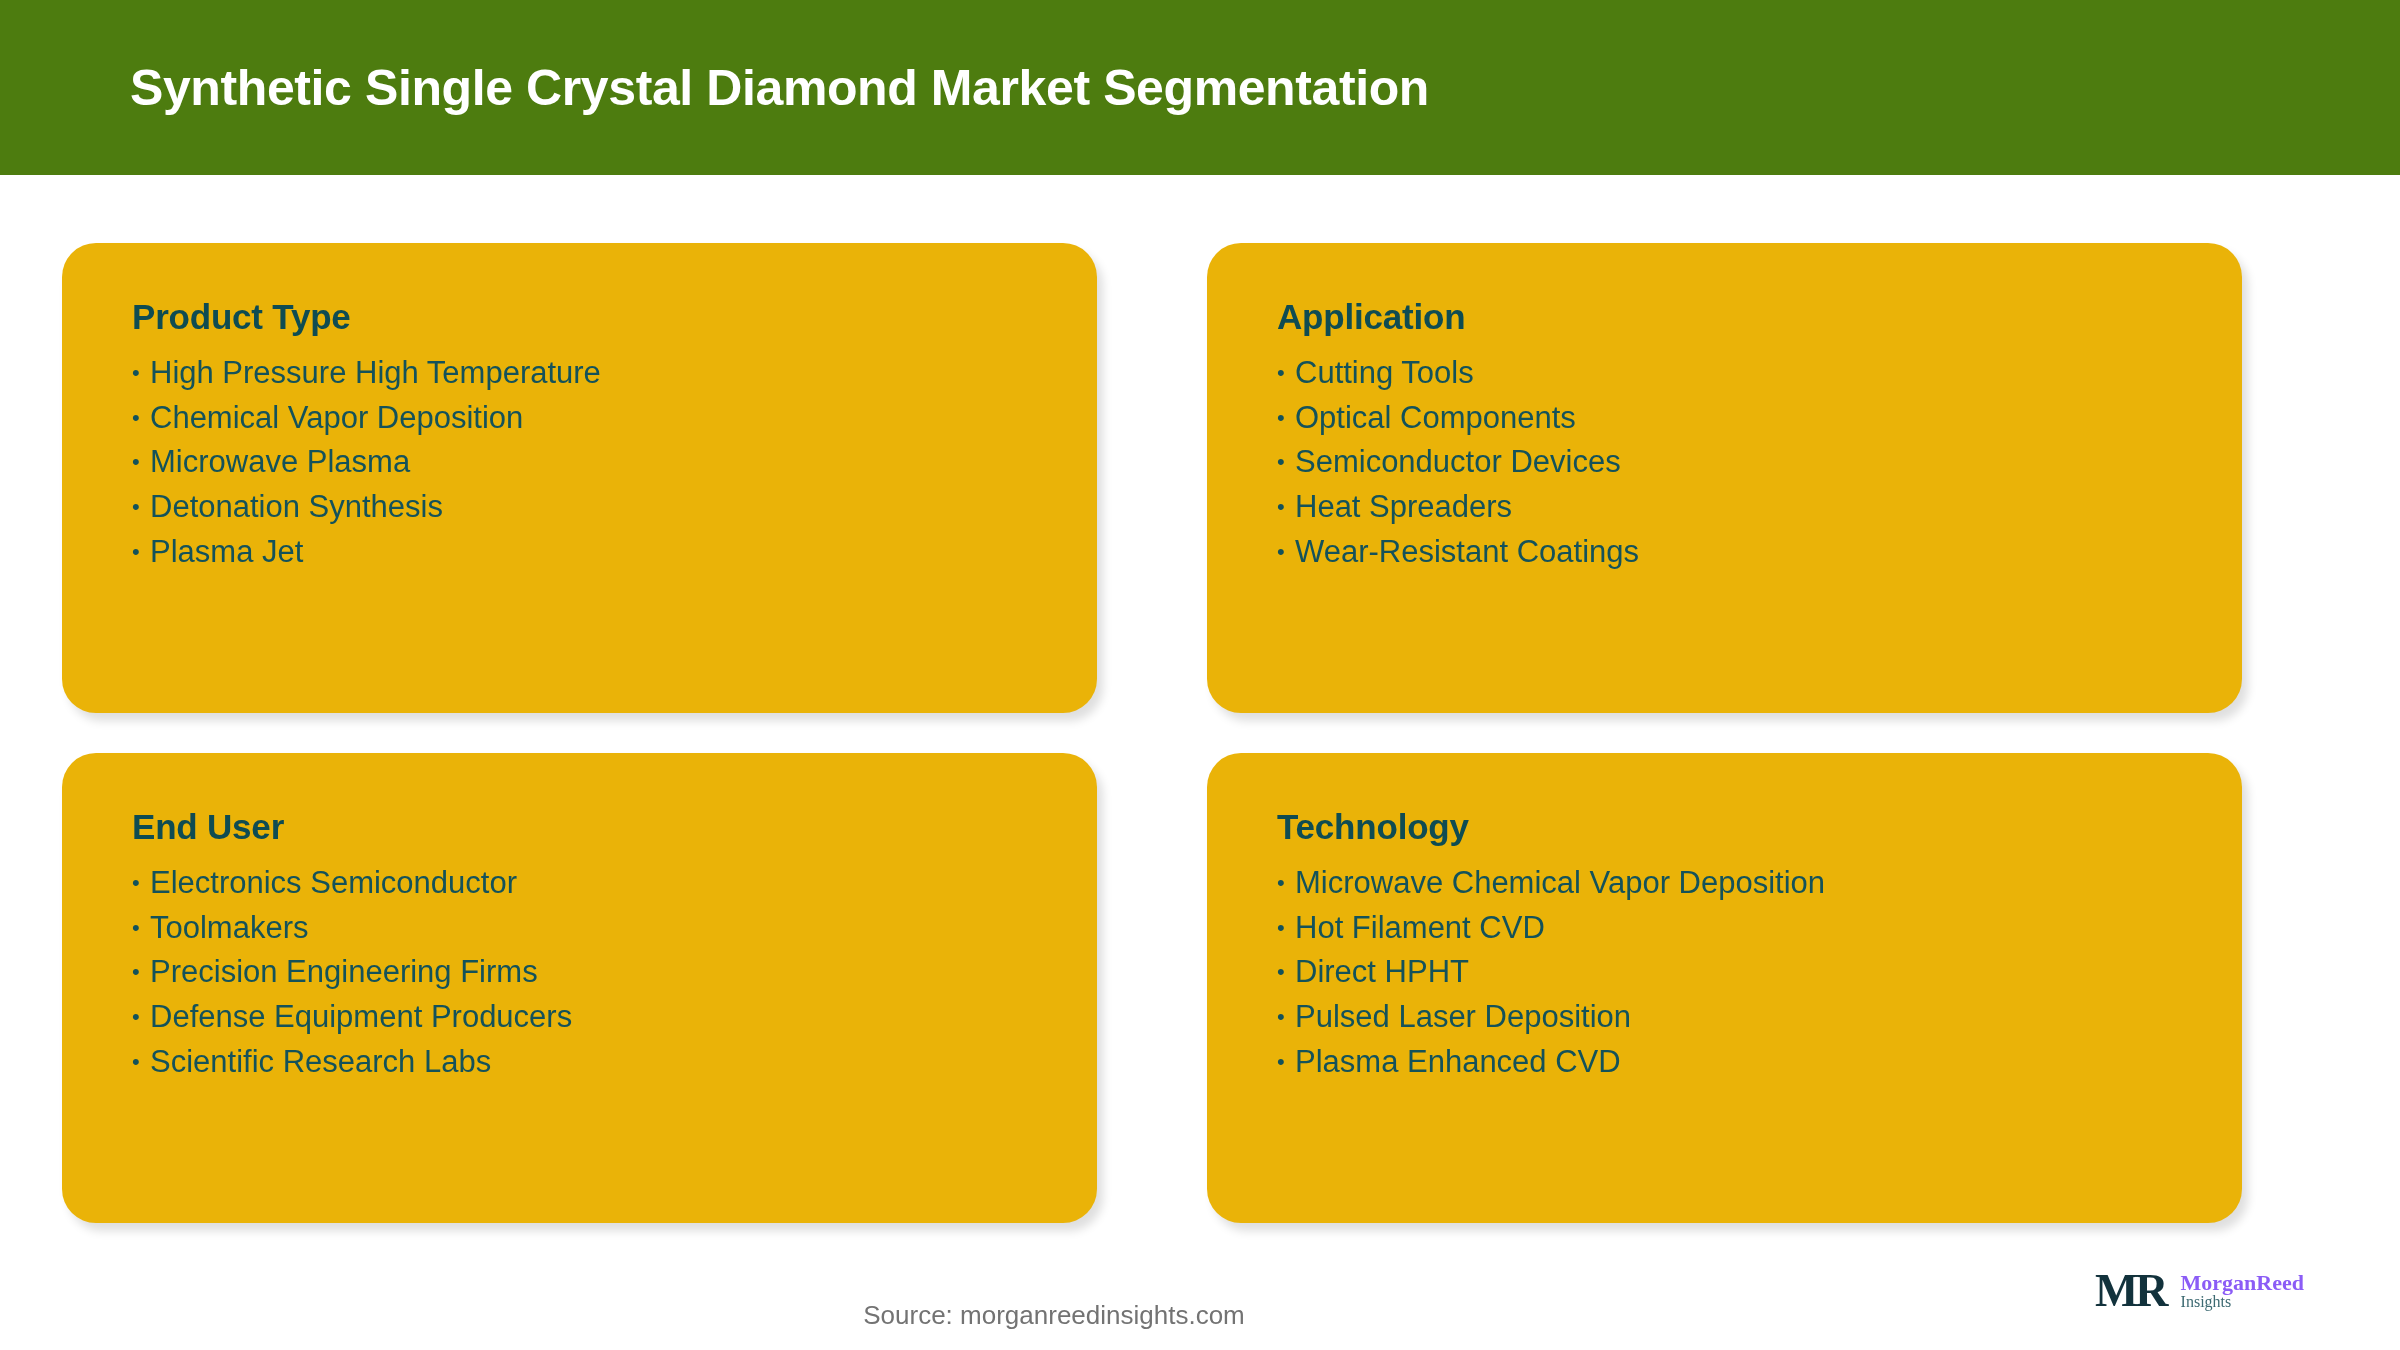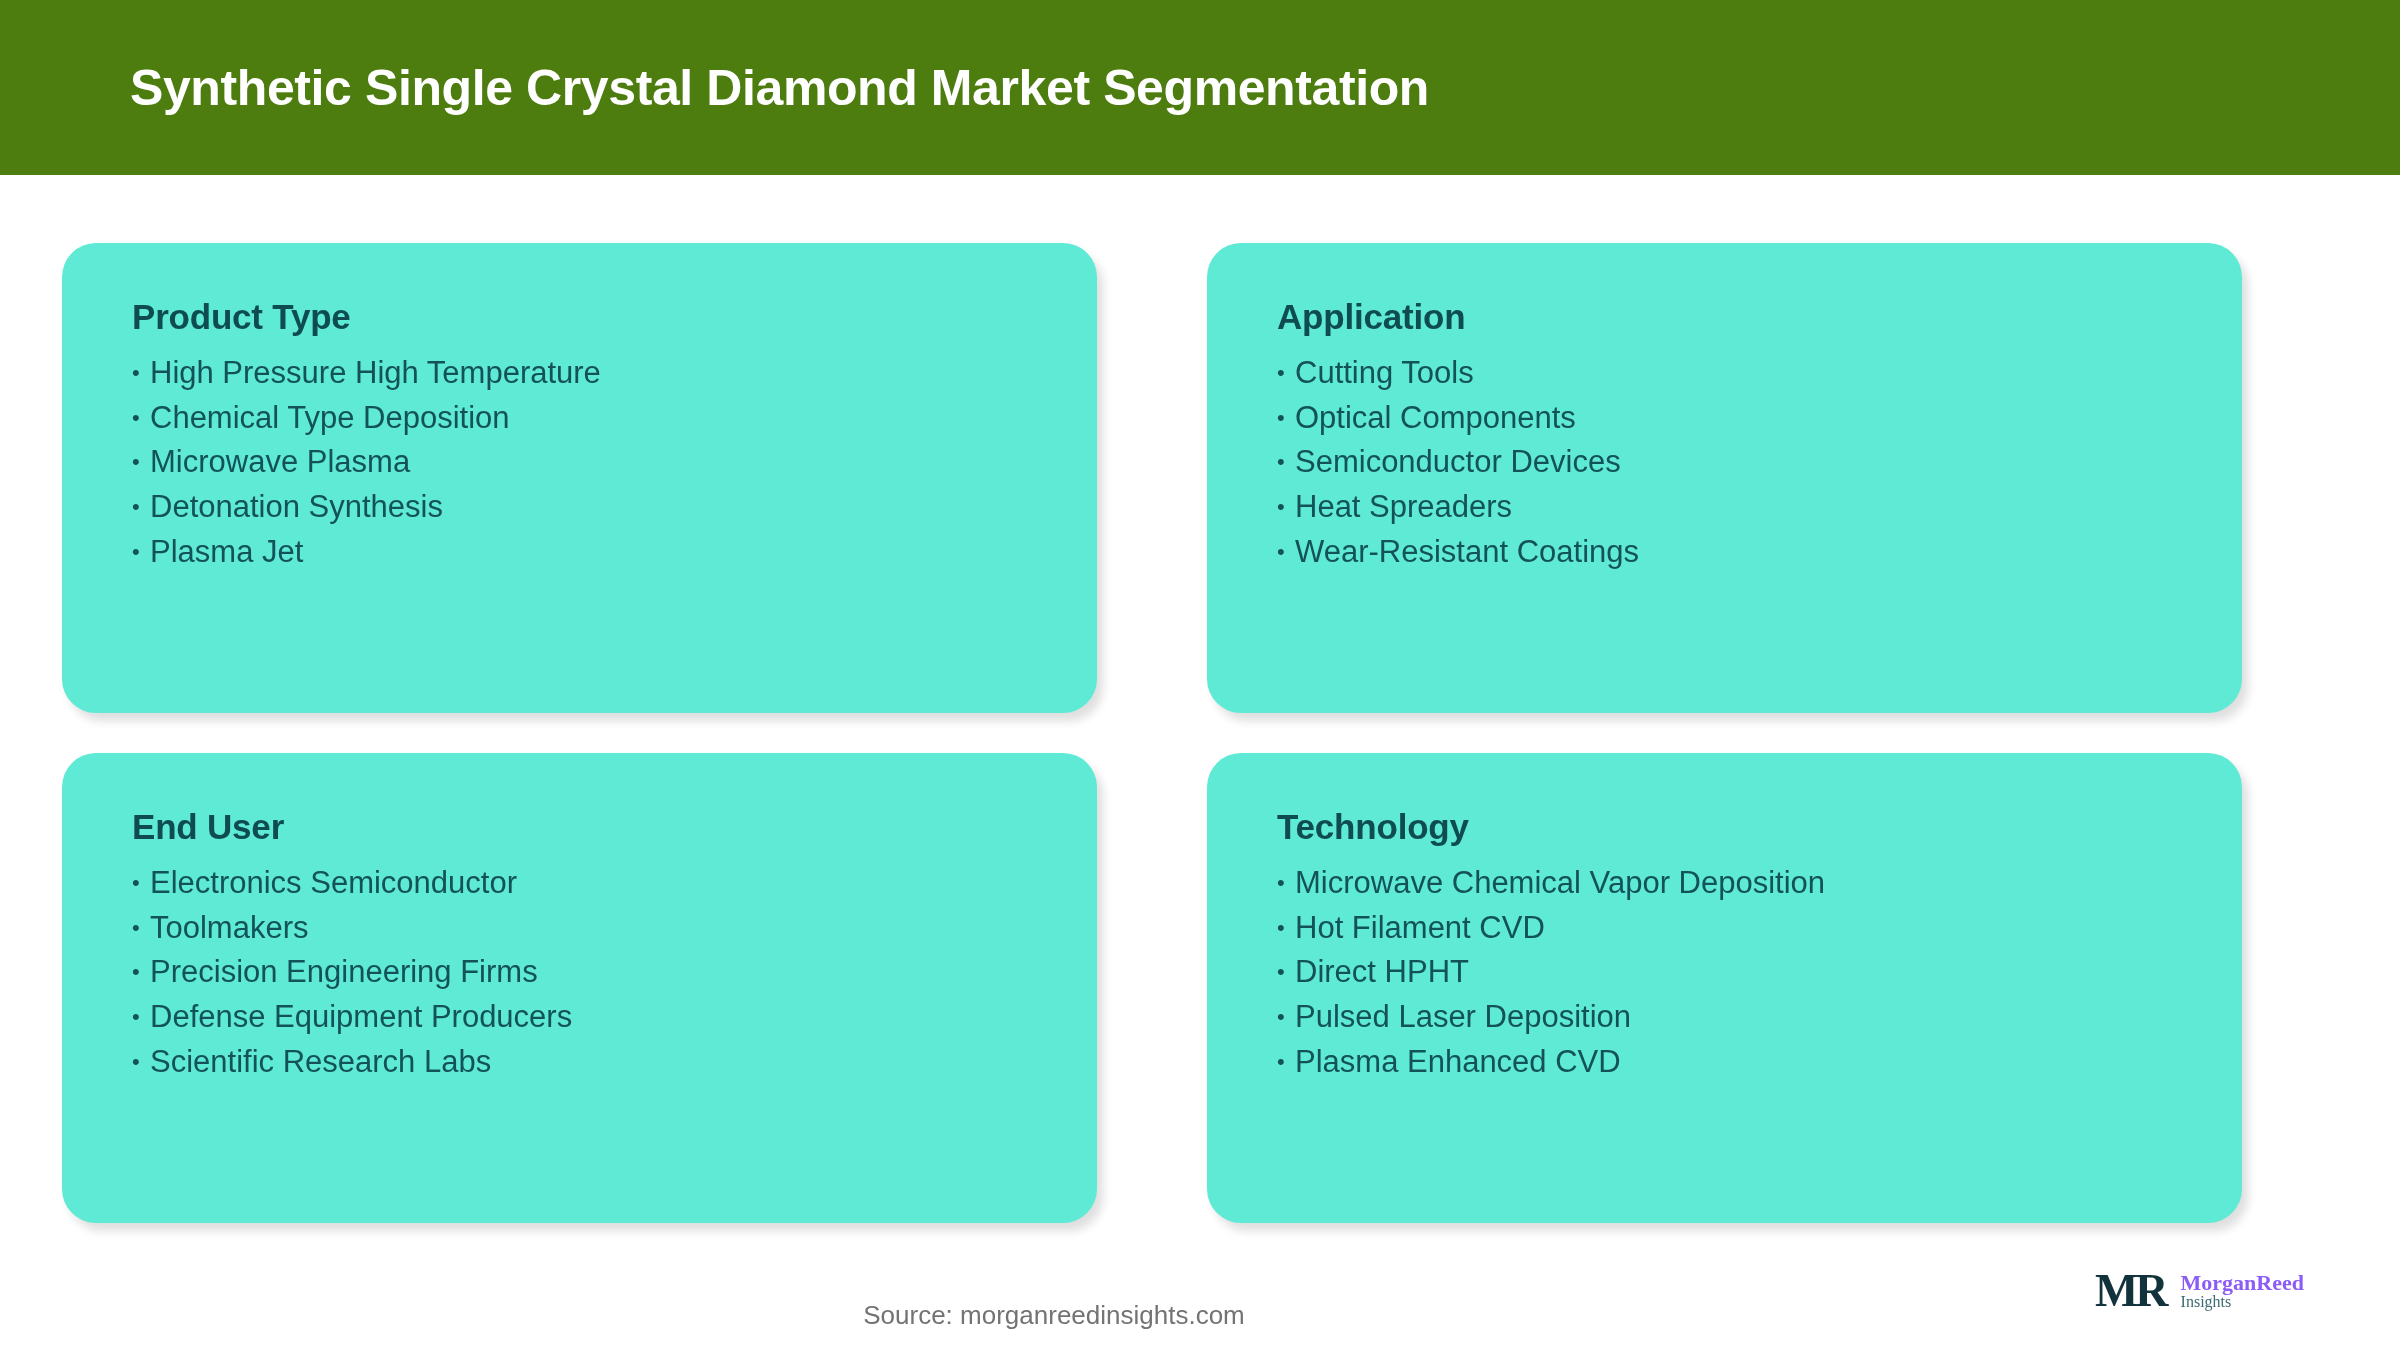--- a/index.html
+++ b/index.html
@@ -46,21 +46,21 @@
     left: 62px;
     width: 2180px;
     display: grid;
     grid-template-columns: 1035px 1035px;
     grid-template-rows: 470px 470px;
     column-gap: 110px;
     row-gap: 40px;
   }
 
   .card {
-    background: #5eead4;
+    background: #eab308;
     border-radius: 34px;
     padding: 54px 56px 40px 70px;
     box-shadow: 6px 8px 10px rgba(0,0,0,0.13);
     position: relative;
   }
 
   .card-title {
     color: #0f4c52;
     font-size: 35px;
     font-weight: bold;
@@ -153,21 +153,21 @@
   <div class="header">
     <div class="header-title">Synthetic Single Crystal Diamond Market Segmentation</div>
   </div>
 
   <div class="grid">
 
     <div class="card">
       <div class="card-title">Product Type</div>
       <ul class="card-list">
         <li>High Pressure High Temperature</li>
-        <li>Chemical Type Deposition</li>
+        <li>Chemical Vapor Deposition</li>
         <li>Microwave Plasma</li>
         <li>Detonation Synthesis</li>
         <li>Plasma Jet</li>
       </ul>
     </div>
 
     <div class="card">
       <div class="card-title">Application</div>
       <ul class="card-list">
         <li>Cutting Tools</li>

